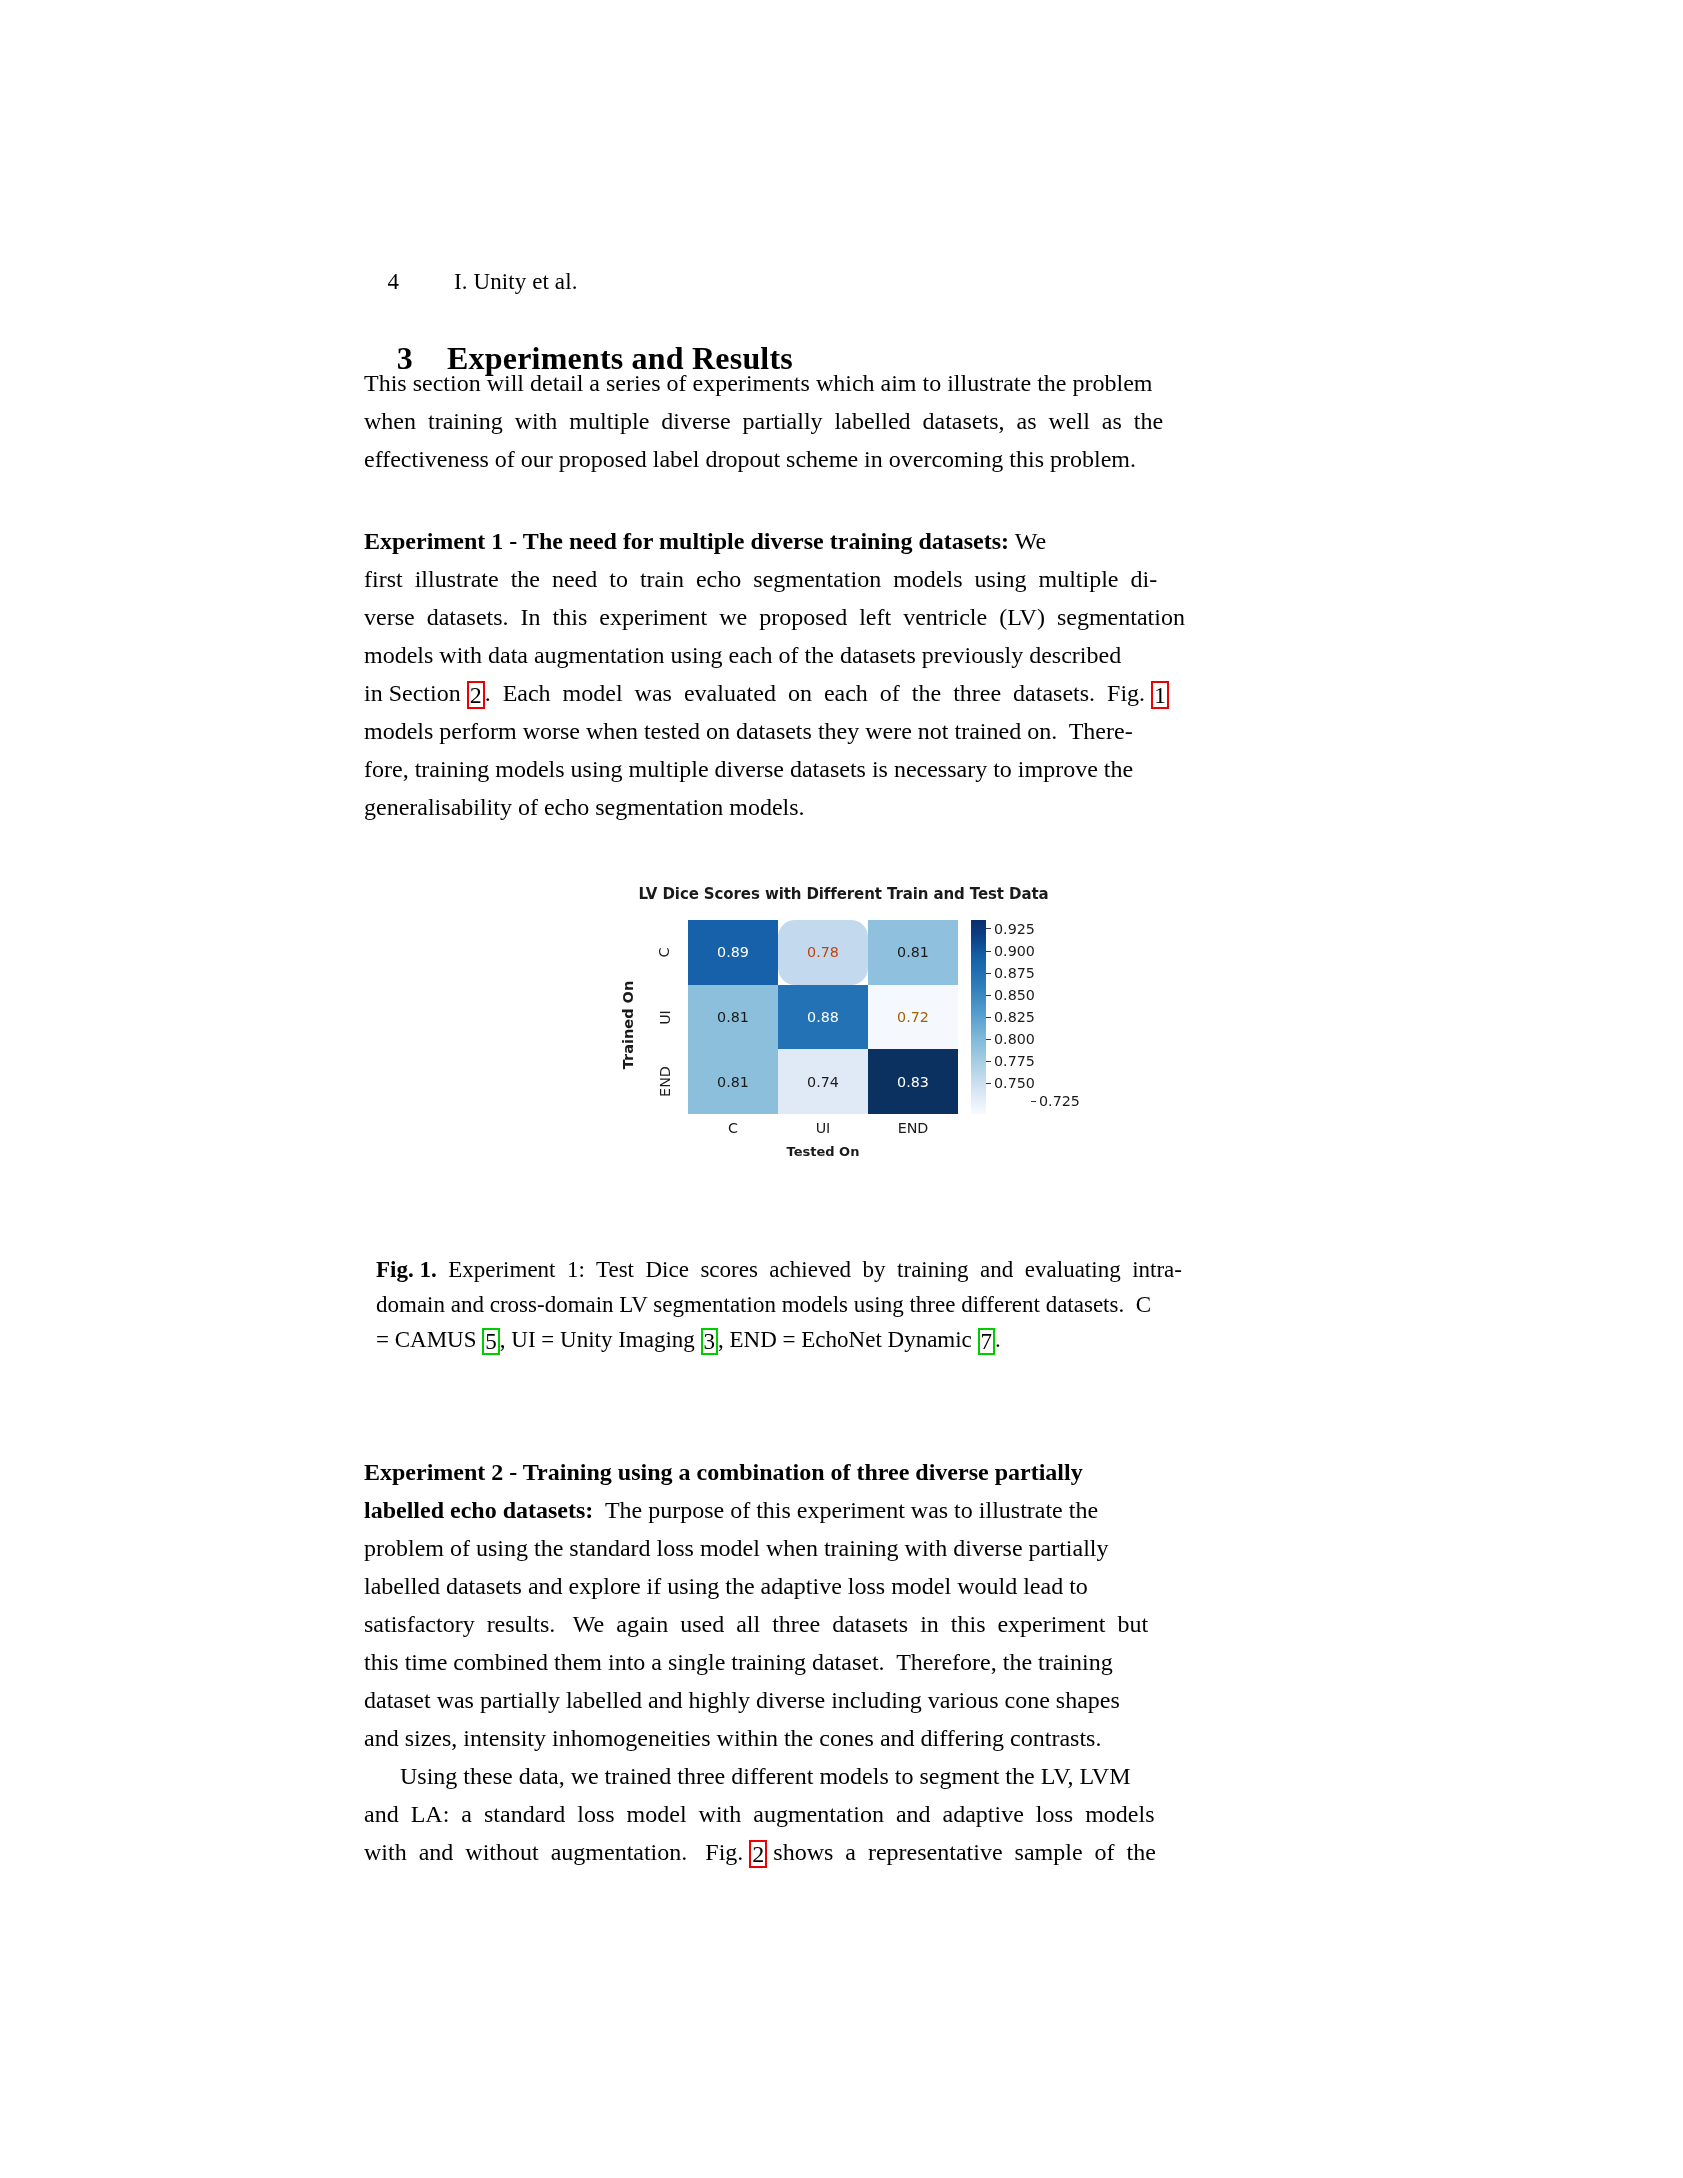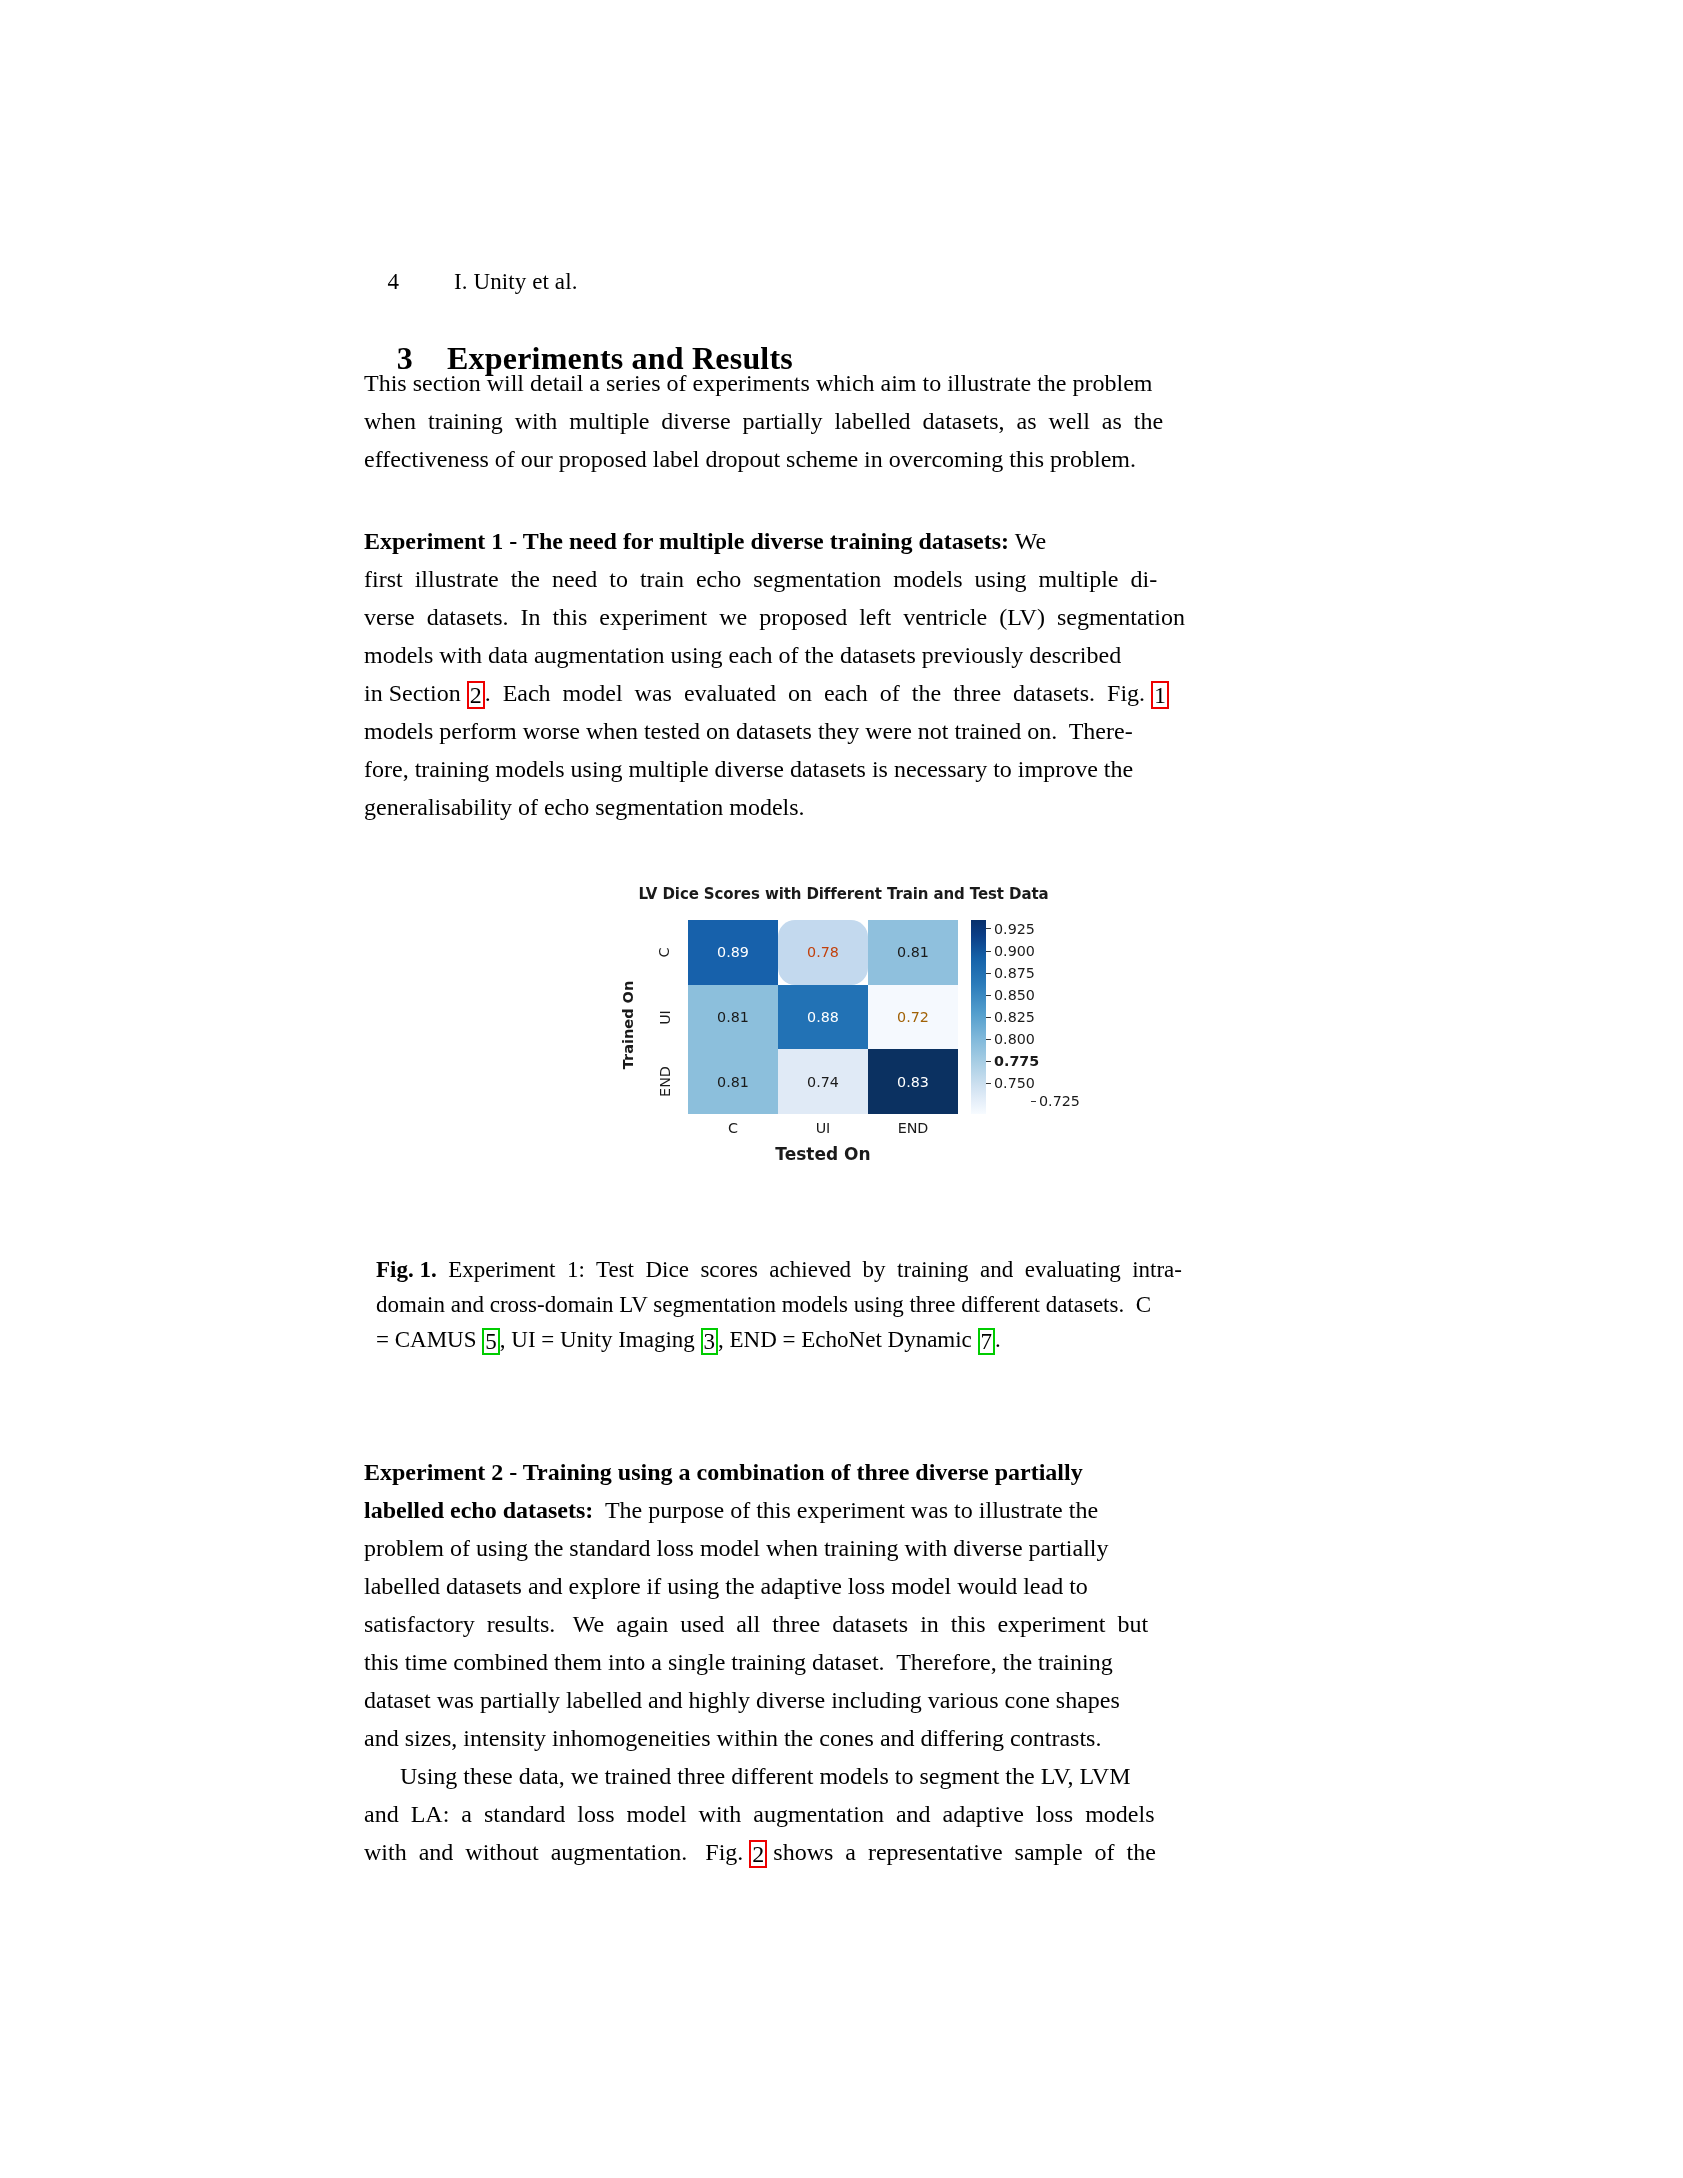--- a/index.html
+++ b/index.html
@@ -156,21 +156,21 @@
   }
   .xlabel {
     position: absolute;
     top: 100%;
     margin-top: 30px;
     left: 0;
     width: 270px;
     text-align: center;
     font-family: "DejaVu Sans", "Liberation Sans", sans-serif;
     font-weight: bold;
-    font-size: 17px;
+    font-size: 13px;
     color: #1a1a1a;
   }
 
   
   .cbar {
     position: absolute;
     left: 358px;
     top: 61px;
     width: 15px;
     height: 194px;
@@ -294,21 +294,21 @@
 
     <div class="cbar">
       <div class="cbar-grad" id="cbar-grad" style="background: linear-gradient(rgb(8, 48, 107) 0%, rgb(11, 62, 134) 8%, rgb(21, 98, 169) 20%, rgb(43, 123, 186) 33%, rgb(83, 158, 205) 48%, rgb(131, 186, 219) 62%, rgb(170, 207, 229) 74%, rgb(205, 224, 240) 85%, rgb(231, 240, 250) 94%, rgb(247, 251, 255) 100%);"></div>
       <div class="cbar-ticks" id="cbar-ticks">
           <div class="cbtick" style="top: 8.8px;"><span class="dash"></span>0.925</div>
           <div class="cbtick" style="top: 31px;"><span class="dash"></span>0.900</div>
           <div class="cbtick" style="top: 53px;"><span class="dash"></span>0.875</div>
           <div class="cbtick" style="top: 75px;"><span class="dash"></span>0.850</div>
           <div class="cbtick" style="top: 97px;"><span class="dash"></span>0.825</div>
           <div class="cbtick" style="top: 119px;"><span class="dash"></span>0.800</div>
-          <div class="cbtick" style="top: 141px; font-weight: bold;"><span class="dash"></span>0.775</div>
+          <div class="cbtick" style="top: 141px;"><span class="dash"></span>0.775</div>
           <div class="cbtick" style="top: 163px;"><span class="dash"></span>0.750</div>
           <div class="cbtick" style="top: 181px; padding-left: 45px;"><span class="dash"></span>0.725</div>
         </div>
     </div>
   </div>
 
   <div class="caption" style="top:1252px">
     <span class="ln"><b class="bf">Fig. 1.</b><span>  Experiment  1:  Test  Dice  scores  achieved  by  training  and  evaluating  intra-</span></span>
     <span class="ln">domain and cross-domain LV segmentation models using three different datasets.  C</span>
     <span class="ln"><span>= CAMUS </span><span class="lnk lnk-green">5</span><span>, UI = Unity Imaging </span><span class="lnk lnk-green">3</span><span>, END = EchoNet Dynamic </span><span class="lnk lnk-green">7</span><span>.</span></span>

